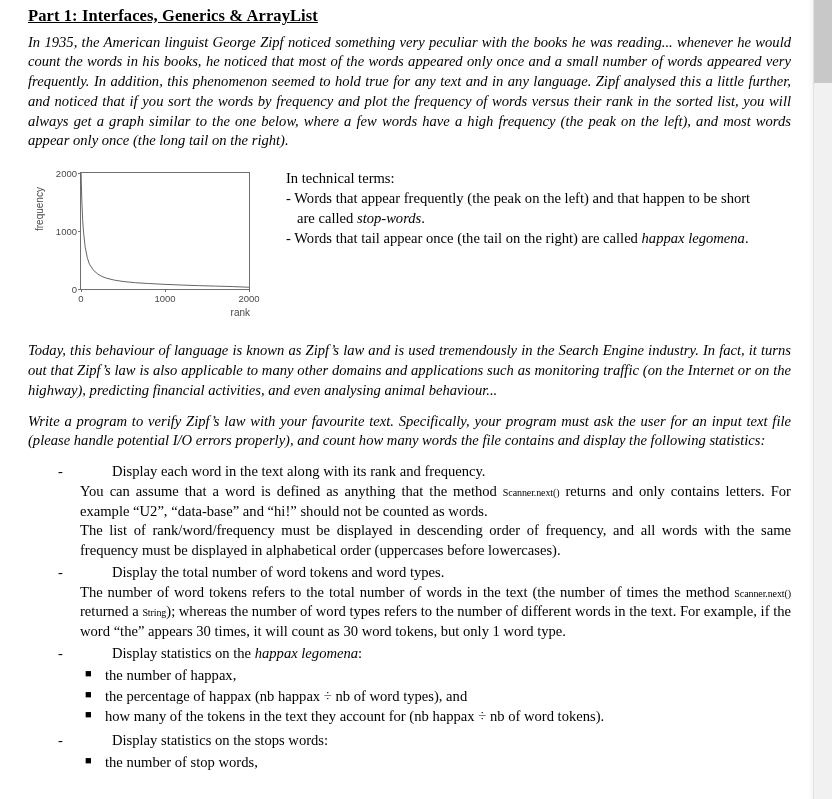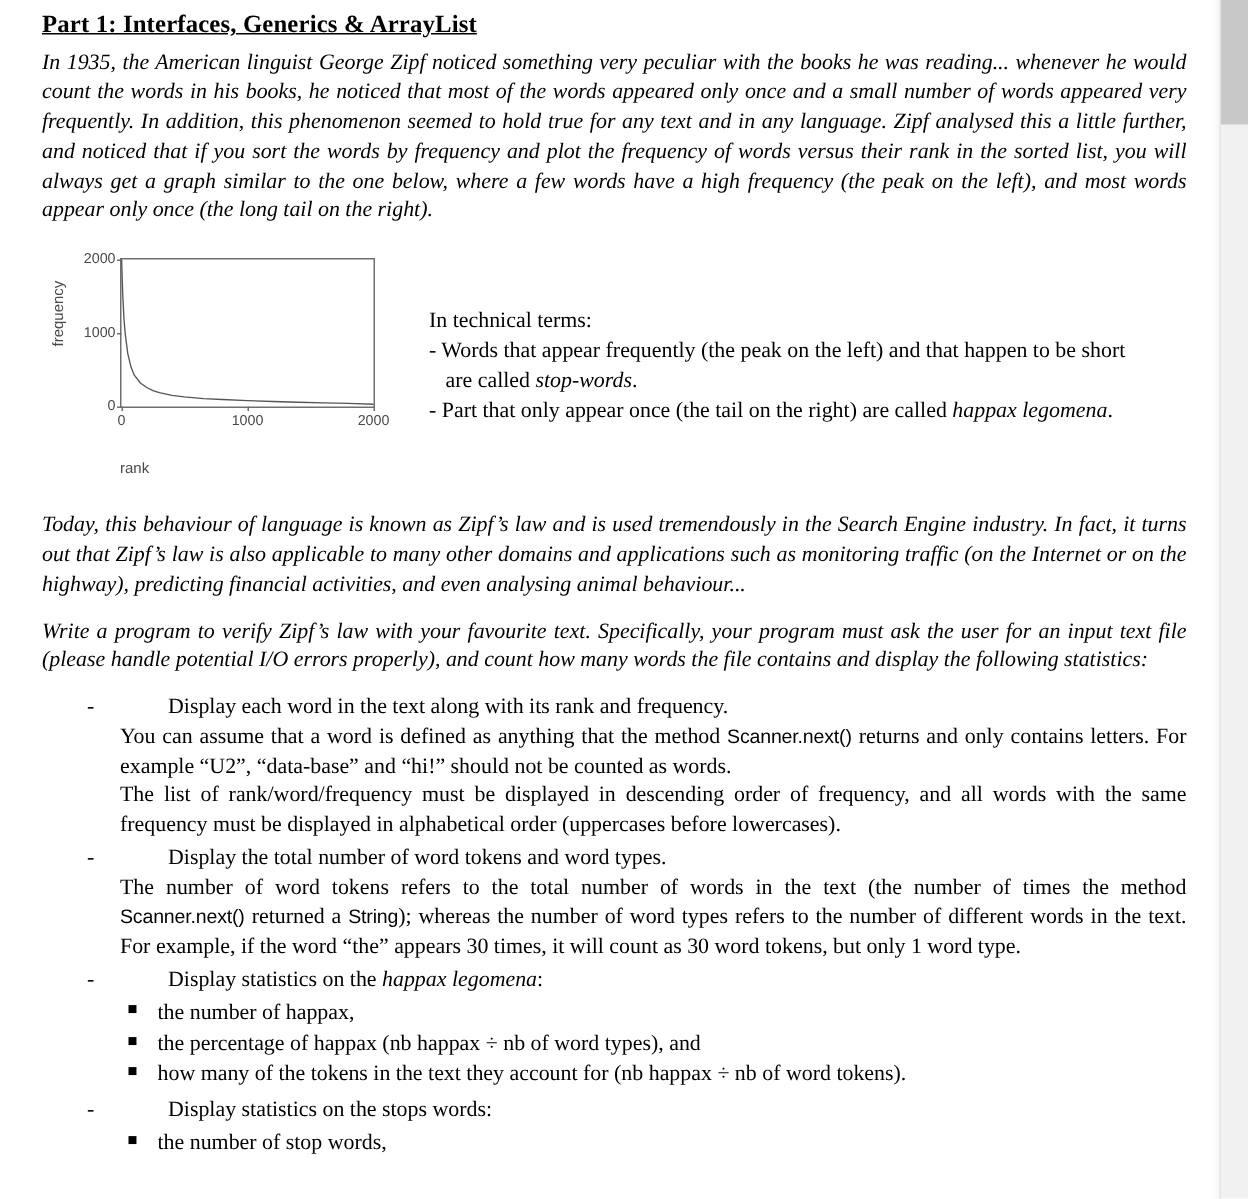--- a/index.html
+++ b/index.html
@@ -58,32 +58,31 @@
     flex: 0 0 248px;
     position: relative;
     height: 160px;
   }
   .sidenote {
     flex: 1 1 auto;
     padding-left: 10px;
     padding-top: 6px;
     font-size: 14.6px;
     line-height: 1.36;
-    margin-top: 36px;
   }
   .sidenote .ln { white-space: nowrap; }
   .sidenote .ind { padding-left: 11px; }
   .it { font-style: italic; }
 
   
   .chart-wrap { position: absolute; left: 0; top: 0; width: 248px; height: 160px; }
   .plot-frame {
     position: absolute;
     left: 52px; top: 9px;
-    width: 170px; height: 100px;
+    width: 170px; height: 118px;
     border: 1px solid #6f6f6f;
     background: #ffffff;
     box-sizing: border-box;
   }
   .ytick {
     position: absolute;
     right: 100%;
     margin-right: 4px;
     font-size: 9.5px;
     color: #4a4a4a;
@@ -124,21 +123,21 @@
     font-family: "Liberation Sans", sans-serif;
     transform: rotate(-90deg);
     transform-origin: left top;
     white-space: nowrap;
   }
   .xlabel {
     position: absolute;
     left: 52px;
     width: 170px;
     top: 144px;
-    text-align: left;
+    text-align: right;
     font-size: 10px;
     color: #4a4a4a;
     font-family: "Liberation Sans", sans-serif;
   }
   .curve-svg { position: absolute; left: 0; top: 0; width: 100%; height: 100%; overflow: visible; }
 
   
   ul.dashlist { list-style: none; margin: 0; padding: 0; }
   ul.dashlist > li {
     position: relative;
@@ -172,22 +171,22 @@
     margin-bottom: 1px;
   }
   ul.sqlist > li .sq {
     position: absolute;
     left: 4px;
     top: -1px;
     font-size: 11px;
     line-height: 1.5;
   }
   code, .mono {
-    font-family: Liberation Sans, sans-serif;
-    font-size: 13px;
+    font-family: Liberation Serif, serif;
+    font-size: 10px;
     letter-spacing: -0.1px;
   }
 
   
   #scrollbar {
     position: absolute;
     right: 0; top: 0;
     width: 19px;
     height: 799px;
     background: #f1f1f1;
@@ -246,21 +245,21 @@
               <polyline id="zipf-curve" fill="none" stroke="#555555" stroke-width="0.9" vector-effect="non-scaling-stroke" points="0.09,0.00 0.42,12.98 0.85,28.32 1.70,48.38 2.55,60.18 4.25,75.52 6.38,86.14 8.50,92.63 12.75,99.12 17.00,102.78 21.25,105.26 25.50,106.91 34.00,109.03 42.50,110.33 55.25,111.63 68.00,112.39 85.00,113.28 102.00,113.99 119.00,114.58 136.00,115.05 153.00,115.52 170.00,116.23"></polyline>
             </svg>
           </div>
         </div>
       </div>
 
       <div class="sidenote">
         <div class="ln">In technical terms:</div>
         <div class="ln">- Words that appear frequently (the peak on the left) and that happen to be short</div>
         <div class="ln ind"><span>are called </span><span class="it">stop-words</span><span>.</span></div>
-        <div class="ln"><span>- Part that only appear once (the tail on the right) are called </span><span class="it">happax legomena</span><span>.</span></div>
+        <div class="ln"><span>- Words that tail appear once (the tail on the right) are called </span><span class="it">happax legomena</span><span>.</span></div>
       </div>
     </div>
 
     <div class="gap-lg"></div>
 
     <p class="para">Today, this behaviour of language is known as Zipf’s law and is used tremendously in the Search Engine industry.  In fact, it turns out that Zipf’s law is also applicable to many other domains and applications such as monitoring traffic (on the Internet or on the highway), predicting financial activities, and even analysing animal behaviour...</p>
 
     <div class="gap-sm"></div>
 
     <p class="para">Write a program to verify Zipf’s law with your favourite text.  Specifically, your program must ask the user for an input text file (please handle potential I/O errors properly), and count how many words the file contains and display the following statistics:</p>

